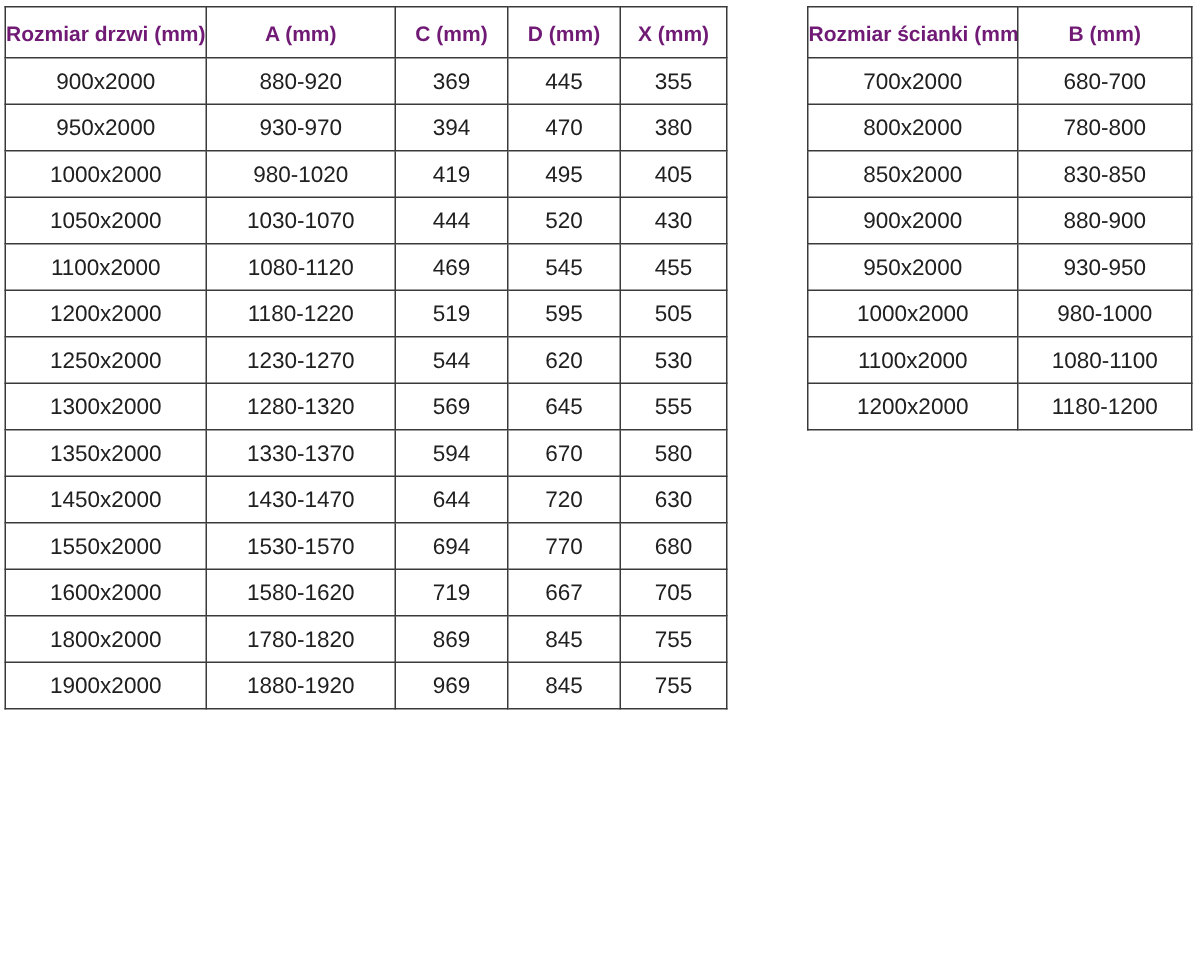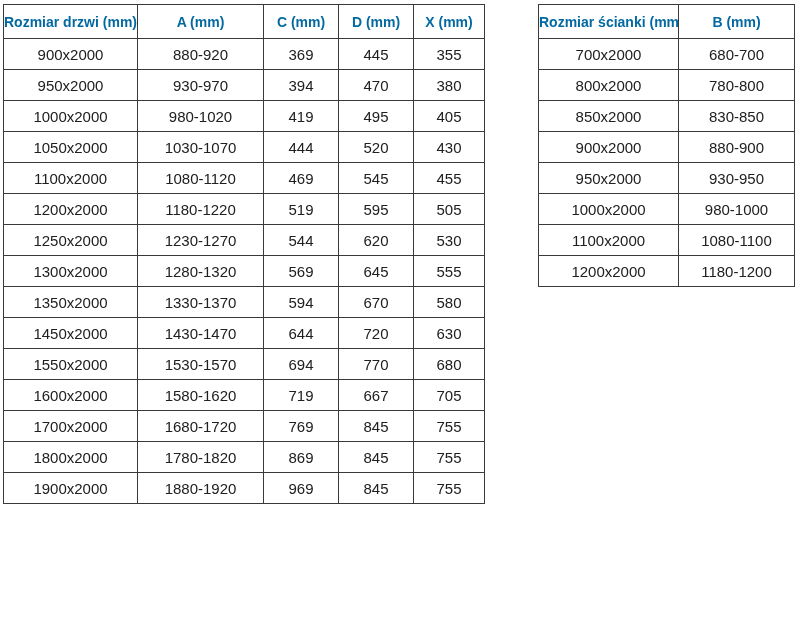--- a/index.html
+++ b/index.html
@@ -25,21 +25,21 @@
     text-align: center;
     vertical-align: middle;
     padding: 0;
     white-space: nowrap;
     overflow: hidden;
   }
   th {
     height: 34px;
     font-size: 14px;
     font-weight: bold;
-    color: #0369a1;
+    color: #701a75;
   }
   td {
     height: 31px;
     font-size: 15px;
     font-weight: normal;
     color: #202020;
   }
   .door-table {
     left: 3px;
     top: 4px;
@@ -157,27 +157,20 @@
         <td>680</td>
       </tr>
       <tr>
         <td>1600x2000</td>
         <td>1580-1620</td>
         <td>719</td>
         <td>667</td>
         <td>705</td>
       </tr>
       <tr>
-        <td>1700x2000</td>
-        <td>1680-1720</td>
-        <td>769</td>
-        <td>845</td>
-        <td>755</td>
-      </tr>
-      <tr>
         <td>1800x2000</td>
         <td>1780-1820</td>
         <td>869</td>
         <td>845</td>
         <td>755</td>
       </tr>
       <tr>
         <td>1900x2000</td>
         <td>1880-1920</td>
         <td>969</td>

